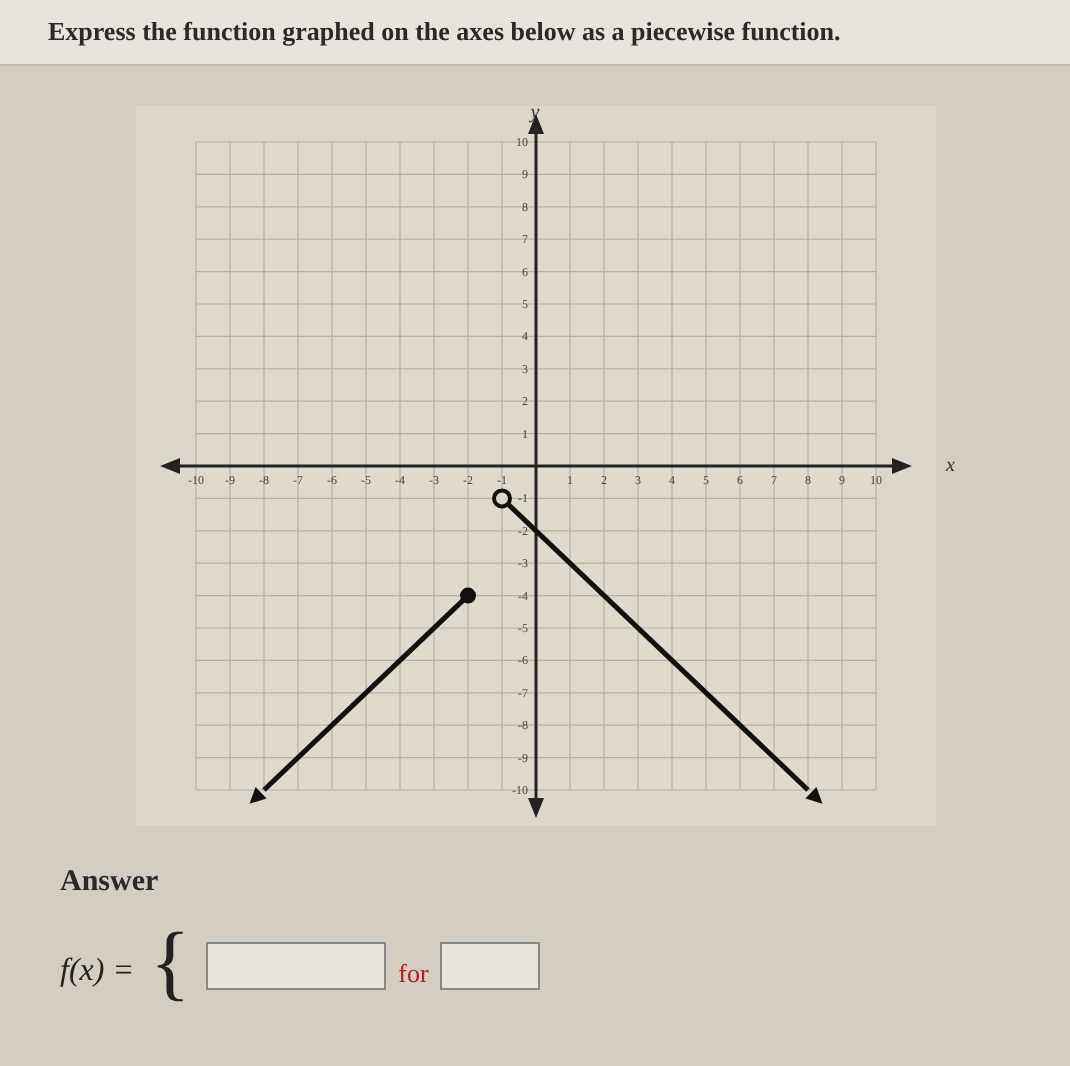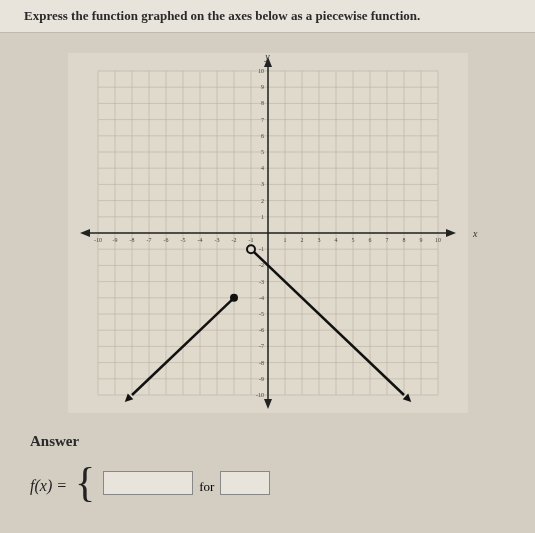--- a/index.html
+++ b/index.html
@@ -79,21 +79,21 @@
     .input-box {
       border: 1px solid #888;
       background: #e8e4dc;
       height: 24px;
       display: inline-block;
     }
     .input-wide { width: 90px; }
     .input-narrow { width: 50px; }
     .for-text {
       font-size: 13px;
-      color: #000000;
+      color: #b91c1c;
     }
     svg { display: block; }
   </style>
 </head>
 <body>
 
 <div class="header">
   <div class="prompt">Express the function graphed on the axes below as a piecewise function.</div>
 </div>
 

